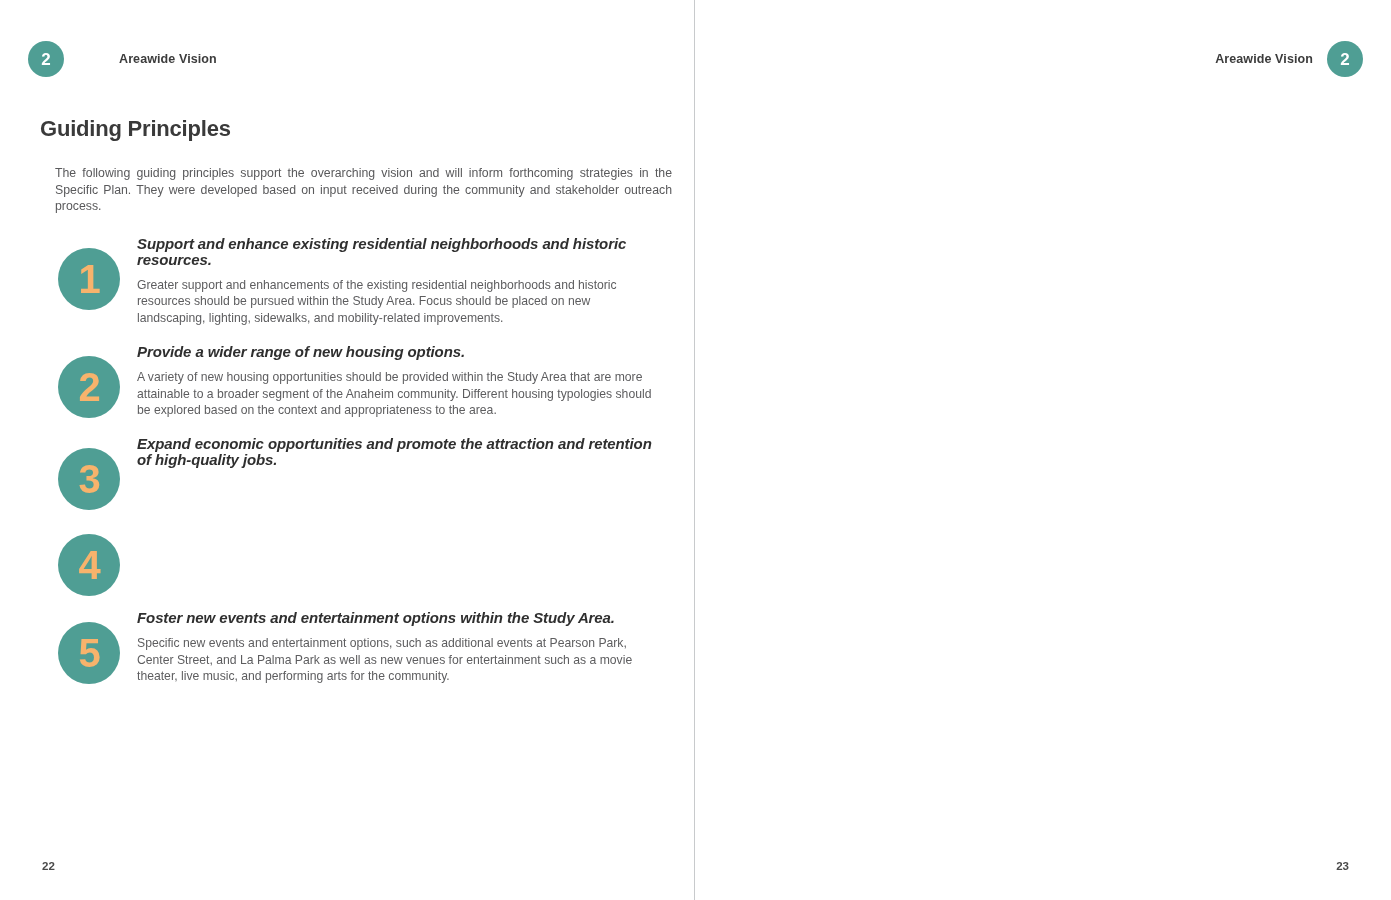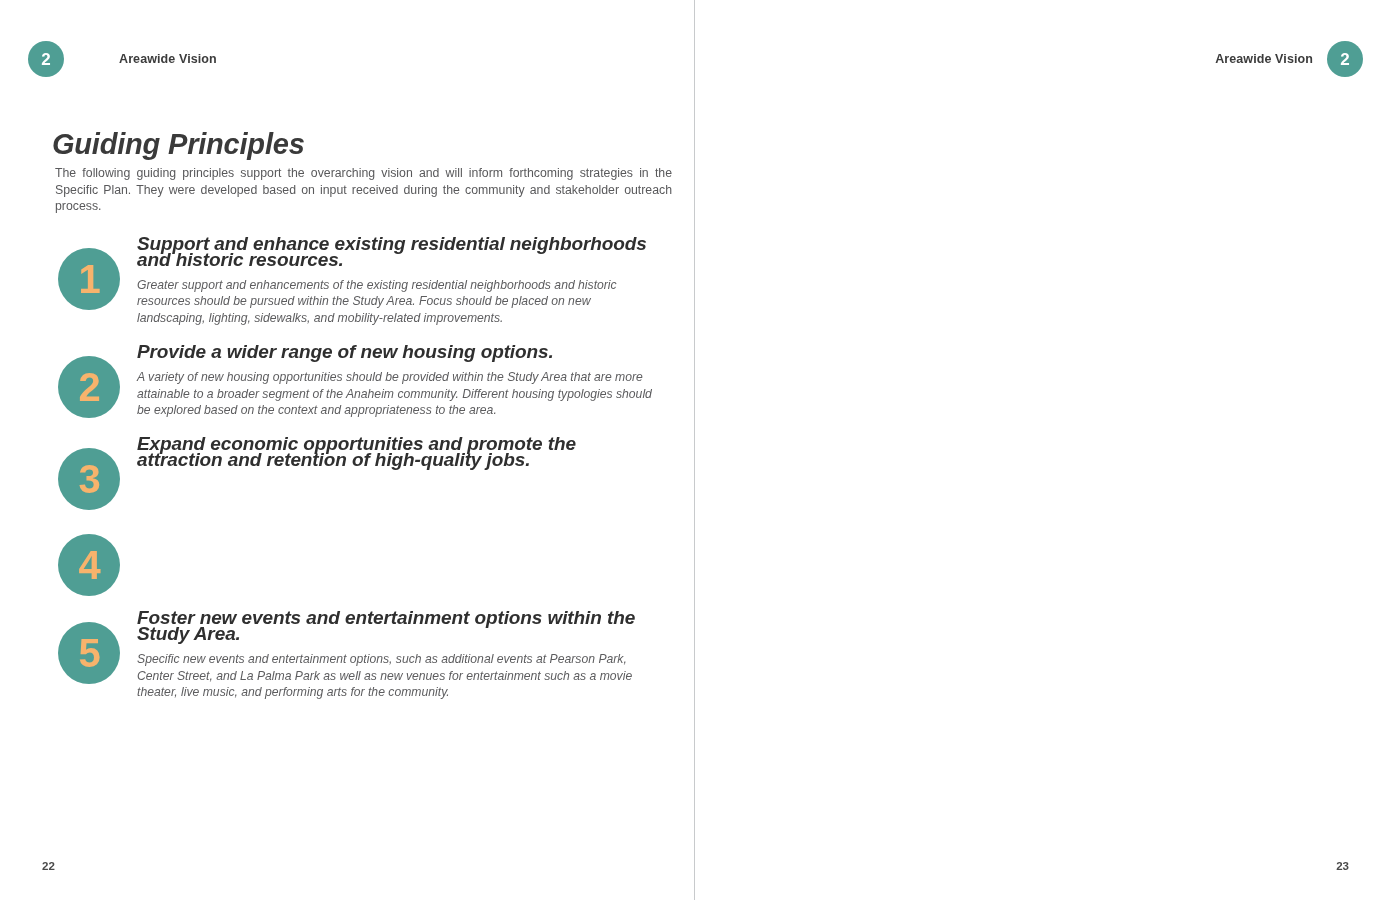--- a/index.html
+++ b/index.html
@@ -69,26 +69,25 @@
     letter-spacing: 0.1px;
     white-space: nowrap;
     margin-left: 41px;
   }
 
   
   .page-title {
     position: absolute;
     left: 40px;
     top: 116px;
-    font-size: 29px;
+    font-size: 22px;
     font-weight: bold;
     color: #3a3a3a;
     letter-spacing: -0.2px;
-    margin: 12px;
-    font-style: italic;
+    margin: 0;
   }
   .intro {
     position: absolute;
     left: 40px;
     top: 150px;
     width: 617px;
     font-size: 12.3px;
     line-height: 16.6px;
     color: #59595b;
     text-align: justify;
@@ -121,34 +120,33 @@
     font-weight: bold;
     line-height: 1;
     letter-spacing: -1px;
     margin-top: 12px;
   }
   .principle-body {
     flex: 1 1 auto;
     padding-left: 17px;
   }
   .principle-heading {
-    font-size: 19px;
+    font-size: 15px;
     font-weight: bold;
     font-style: italic;
     color: #2f2f2f;
     line-height: 16px;
     margin: 0 0 9px 0;
     letter-spacing: -0.1px;
   }
   .principle-text {
     font-size: 12.2px;
     line-height: 16.4px;
     color: #5d5d5f;
     margin: 0;
-    font-style: italic;
   }
 
   
   .p-left-1 { margin-bottom: 18px; }
   .p-left-2 { margin-bottom: 18px; }
   .p-left-3 { margin-bottom: 12px; }
   .p-left-4 { margin-bottom: 14px; }
 
   
   .folio {

